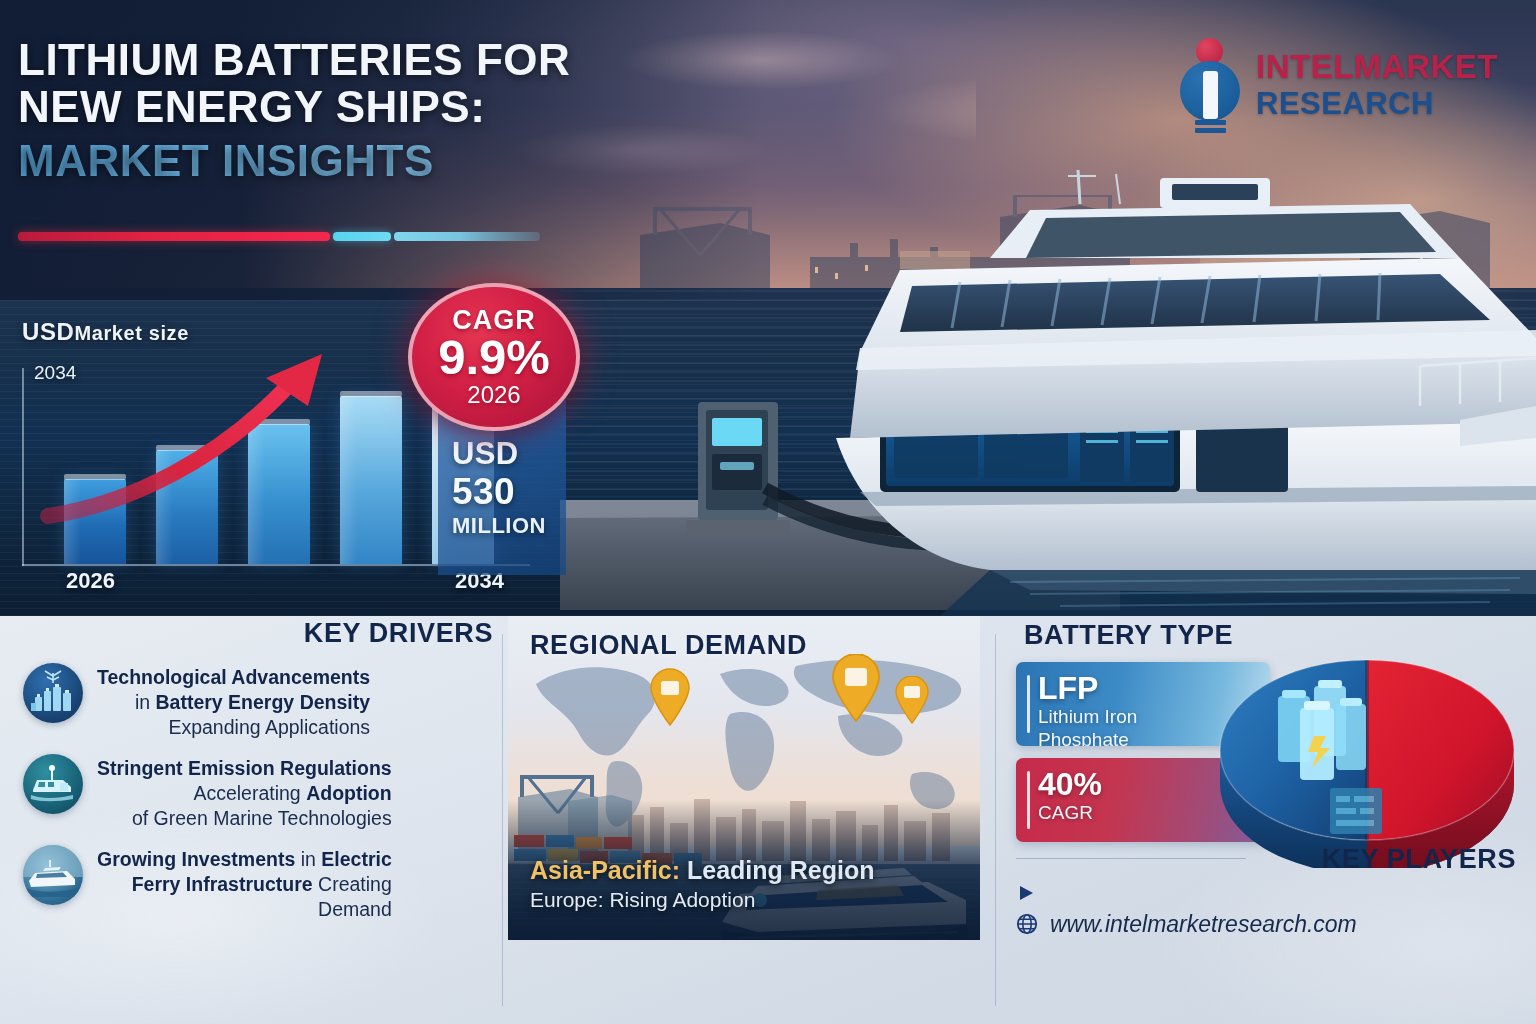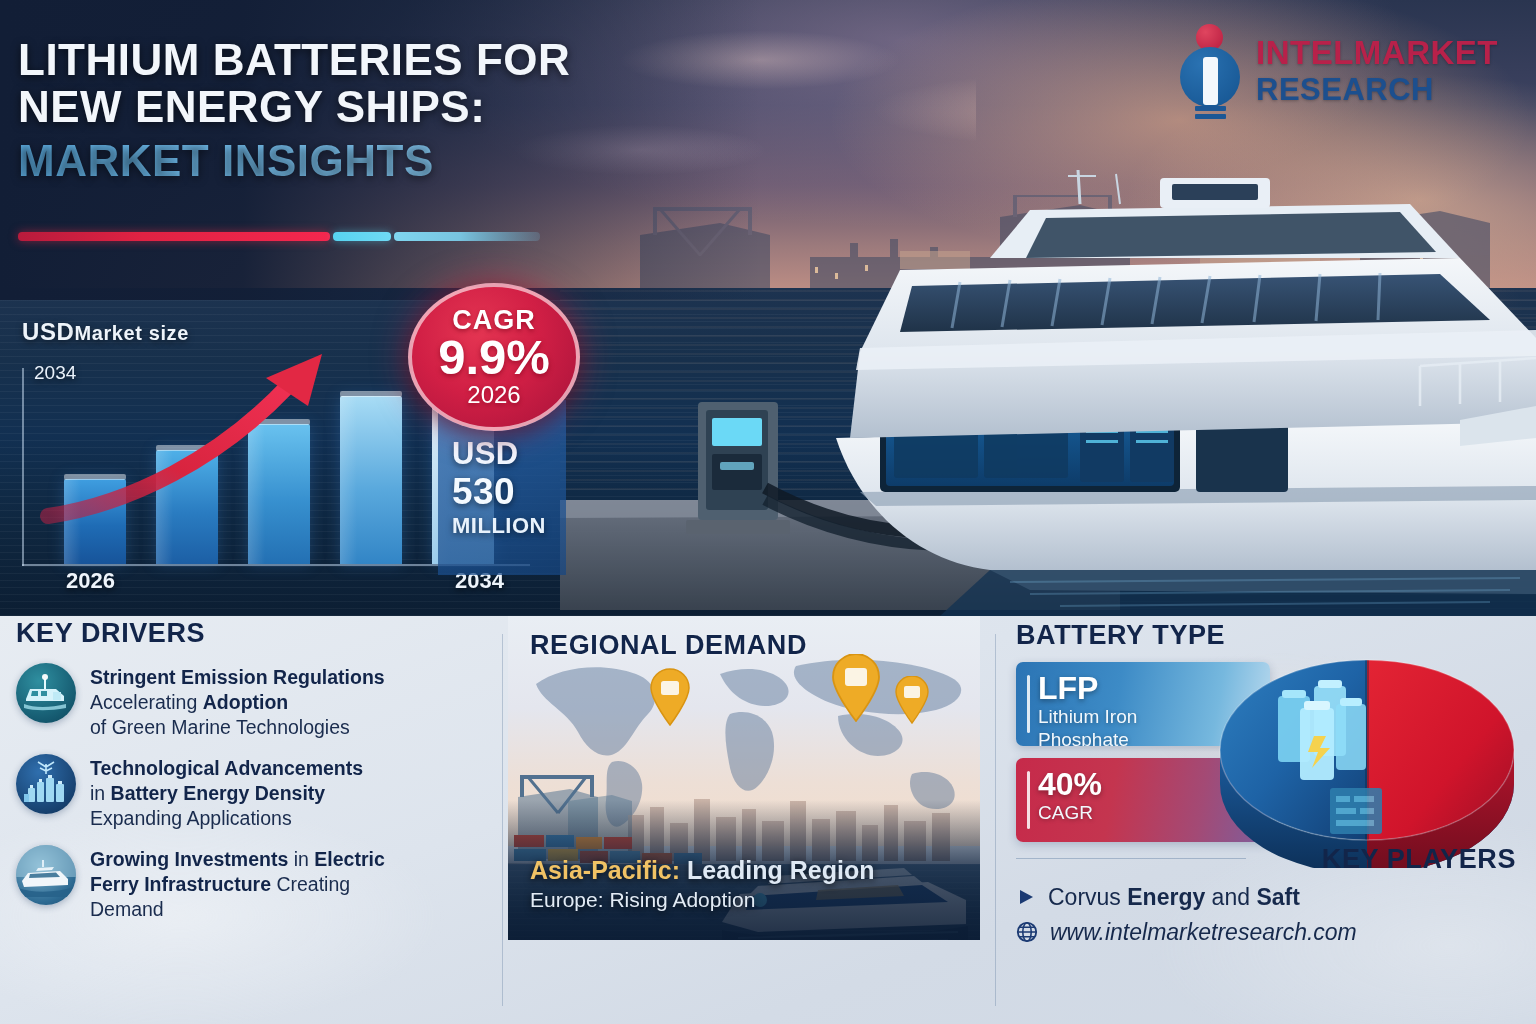--- a/index.html
+++ b/index.html
@@ -55,21 +55,21 @@
   .title-rule{position:absolute;left:18px;top:232px;width:522px;height:9px;z-index:6;display:flex;gap:3px;}
   .rule-a{width:312px;height:100%;border-radius:4px;
     background:linear-gradient(90deg,#b81b3c 0%,#e02243 40%,#f4274e 100%);
     box-shadow:0 0 10px rgba(240,40,70,.5);}
   .rule-b{width:58px;height:100%;border-radius:4px;
     background:linear-gradient(90deg,#57d3f0 0%,#6fdaf4 100%);box-shadow:0 0 9px rgba(90,210,240,.45);}
   .rule-c{flex:1;height:100%;border-radius:4px;
     background:linear-gradient(90deg,#7fd6ef 0%,#78c4e0 45%,rgba(110,170,200,.25) 100%);}
 
   
-  .logo{position:absolute;right:38px;top:22px;display:flex;align-items:center;gap:14px;z-index:7;}
+  .logo{position:absolute;right:38px;top:36px;display:flex;align-items:center;gap:14px;z-index:7;}
   .logo-mark{position:relative;width:64px;height:96px;}
   .logo-dot{position:absolute;left:18px;top:2px;width:27px;height:27px;border-radius:50%;
     background:radial-gradient(circle at 35% 30%,#e0455f,#b51b3e);}
   .logo-circ{position:absolute;left:2px;top:25px;width:60px;height:60px;border-radius:50%;
     background:radial-gradient(circle at 35% 28%,#2a72b2,#14538f);}
   .logo-stem{position:absolute;left:25px;top:35px;width:15px;height:48px;border-radius:3px;
     background:#f4f8fc;}
   .logo-base1{position:absolute;left:17px;top:84px;width:31px;height:5px;background:#1b5795;border-radius:1px;}
   .logo-base2{position:absolute;left:17px;top:92px;width:31px;height:5px;background:#1b5795;border-radius:1px;}
   .logo-text{display:flex;flex-direction:column;line-height:1;}
@@ -134,21 +134,21 @@
   .bottom-texture{position:absolute;inset:0;opacity:.5;
     background:
       radial-gradient(ellipse 380px 160px at 180px 300px, rgba(255,255,255,.7), transparent 70%),
       radial-gradient(ellipse 300px 120px at 1280px 120px, rgba(238,225,220,.8), transparent 70%),
       radial-gradient(ellipse 420px 180px at 1450px 330px, rgba(255,255,255,.55), transparent 72%);}
   .divider-v{position:absolute;top:18px;width:1px;height:372px;background:rgba(70,100,140,.28);}
 
   .col-title{font-size:27px;font-weight:bold;color:#12254a;letter-spacing:.6px;}
 
   
-  .kd{position:absolute;left:16px;top:618px;width:470px;z-index:4;}
+  .kd{position:absolute;left:23px;top:618px;width:470px;z-index:4;text-align:right;}
   .kd-title{margin-bottom:14px;}
   .kd-item{display:flex;align-items:flex-start;gap:14px;margin-bottom:14px;}
   .kd-icon{flex:none;width:60px;height:60px;border-radius:50%;position:relative;overflow:hidden;
     box-shadow:0 2px 7px rgba(20,45,85,.3);}
   .kd-ic1{background:radial-gradient(circle at 38% 30%,#2f8fa0,#155a70 70%,#0e4357);}
   .kd-ic2{background:radial-gradient(circle at 38% 30%,#2f6fae,#17416f 72%,#0f3256);}
   .kd-ic3{background:radial-gradient(circle at 40% 35%,#7fb4cf,#2d6a92 68%,#1c4a6e);}
   .kd-text{font-size:19.5px;line-height:25px;color:#1a2c4e;padding-top:2px;}
   .kd-text b{font-weight:bold;color:#12254a;}
 
@@ -169,21 +169,21 @@
   .rd-caption{position:absolute;left:22px;bottom:26px;z-index:6;}
   .rd-c1{font-size:25px;line-height:32px;font-weight:bold;color:#dfe9f4;
     text-shadow:0 2px 7px rgba(0,0,0,.75);}
   .rd-c1 .gold{color:#f0c265;}
   .rd-c2{font-size:21px;line-height:28px;color:#e2ebf5;font-weight:400;
     text-shadow:0 2px 7px rgba(0,0,0,.75);}
   .pin{position:absolute;z-index:4;}
 
   
   .bt{position:absolute;left:1012px;top:618px;width:524px;height:406px;z-index:4;}
-  .bt-title{position:absolute;left:4px;top:2px;}
+  .bt-title{position:absolute;left:12px;top:2px;}
   .badge{position:absolute;left:4px;width:254px;height:84px;border-radius:7px;
     padding:9px 0 12px 22px;box-shadow:0 3px 10px rgba(25,50,90,.22);overflow:hidden;}
   .badge .accent{position:absolute;left:11px;top:13px;width:3px;height:58px;background:rgba(255,255,255,.85);border-radius:2px;}
   .badge-lfp{top:44px;background:linear-gradient(100deg,#2b74b4 0%,#3d8bc6 40%,#76b8de 78%,#b9d9ee 100%);}
   .badge-cagr{top:140px;background:linear-gradient(100deg,#c62a4a 0%,#c4354f 38%,#a34a75 72%,#7c5f9e 100%);}
   .badge-h{font-size:32px;font-weight:bold;color:#fff;line-height:34px;text-shadow:0 2px 5px rgba(0,0,0,.35);}
   .badge-s{font-size:19px;color:#f2f8fd;line-height:23px;text-shadow:0 1px 4px rgba(0,0,0,.35);}
 
   .pie{position:absolute;left:190px;top:20px;width:330px;height:230px;}
   .pie-label{position:absolute;left:375px;top:66px;width:150px;z-index:6;}
@@ -437,39 +437,20 @@
   <div class="bottom-section">
     <div class="bottom-texture"></div>
     <div class="divider-v" style="left:502px;"></div>
     <div class="divider-v" style="left:995px;"></div>
   </div>
 
   <div class="kd">
     <div class="col-title kd-title">KEY DRIVERS</div>
 
     <div class="kd-item">
-      <div class="kd-icon kd-ic1">
-        <svg viewBox="0 0 60 60" width="60" height="60">
-          <path d="M10 36 L14 26 L40 26 L48 33 L48 38 L10 38 Z" fill="#d6f3fb"></path>
-          <path d="M16 28 L22 28 L22 33 L15 33 Z" fill="#2f8fa0"></path>
-          <path d="M25 28 L31 28 L31 33 L25 33 Z" fill="#2f8fa0"></path>
-          <rect x="37" y="29" width="8" height="8" fill="#bfeaf6"></rect>
-          <path d="M28 26 L28 16 L30 16 L30 26 Z" fill="#e6fbff"></path>
-          <circle cx="29" cy="14" r="3" fill="#ffffff" opacity=".95"></circle>
-          <path d="M8 41 C 18 45, 34 45, 50 41 L50 45 C 34 48, 18 48, 8 45 Z" fill="#9fdcea" opacity=".8"></path>
-        </svg>
-      </div>
-      <div class="kd-text">
-        <b>Stringent Emission Regulations</b><br>
-        <span>Accelerating </span><b>Adoption</b><br>
-        <span>of Green Marine Technologies</span>
-      </div>
-    </div>
-
-    <div class="kd-item">
       <div class="kd-icon kd-ic2">
         <svg viewBox="0 0 60 60" width="60" height="60">
           <g fill="#9fd8f2">
             <rect x="12" y="34" width="7" height="14" rx="1"></rect>
             <rect x="21" y="28" width="7" height="20" rx="1"></rect>
             <rect x="30" y="24" width="8" height="24" rx="1"></rect>
             <rect x="40" y="30" width="8" height="18" rx="1"></rect>
           </g>
           <g fill="#cdebfa">
             <rect x="14" y="31" width="3" height="3"></rect>
@@ -484,20 +465,39 @@
         </svg>
       </div>
       <div class="kd-text">
         <b>Technological Advancements</b><br>
         <span>in </span><b>Battery Energy Density</b><br>
         <span>Expanding Applications</span>
       </div>
     </div>
 
     <div class="kd-item">
+      <div class="kd-icon kd-ic1">
+        <svg viewBox="0 0 60 60" width="60" height="60">
+          <path d="M10 36 L14 26 L40 26 L48 33 L48 38 L10 38 Z" fill="#d6f3fb"></path>
+          <path d="M16 28 L22 28 L22 33 L15 33 Z" fill="#2f8fa0"></path>
+          <path d="M25 28 L31 28 L31 33 L25 33 Z" fill="#2f8fa0"></path>
+          <rect x="37" y="29" width="8" height="8" fill="#bfeaf6"></rect>
+          <path d="M28 26 L28 16 L30 16 L30 26 Z" fill="#e6fbff"></path>
+          <circle cx="29" cy="14" r="3" fill="#ffffff" opacity=".95"></circle>
+          <path d="M8 41 C 18 45, 34 45, 50 41 L50 45 C 34 48, 18 48, 8 45 Z" fill="#9fdcea" opacity=".8"></path>
+        </svg>
+      </div>
+      <div class="kd-text">
+        <b>Stringent Emission Regulations</b><br>
+        <span>Accelerating </span><b>Adoption</b><br>
+        <span>of Green Marine Technologies</span>
+      </div>
+    </div>
+
+    <div class="kd-item">
       <div class="kd-icon kd-ic3">
         <svg viewBox="0 0 60 60" width="60" height="60">
           <rect x="0" y="0" width="60" height="32" fill="#a8cfe2" opacity=".5"></rect>
           <path d="M6 36 L12 28 L44 26 L52 34 L52 40 L8 42 Z" fill="#f1f6fa"></path>
           <path d="M14 29 L40 27.5 L44 32 L13 33 Z" fill="#4a7e9e"></path>
           <path d="M20 26 L36 25 L38 22 L22 23 Z" fill="#e8f2f8"></path>
           <path d="M26 22 L26 15 L28 15 L28 22 Z" fill="#dfeef7"></path>
           <path d="M2 43 C 16 48, 40 48, 58 42 L58 52 L2 52 Z" fill="#27628a" opacity=".9"></path>
         </svg>
       </div>
@@ -692,23 +692,20 @@
 
 
     <div class="hr-line"></div>
 
     <div class="kp">
       <div class="col-title kp-title">KEY PLAYERS</div>
       <div class="kp-row">
         <svg width="20" height="20" viewBox="0 0 20 20">
           <path d="M4 3 L17 10 L4 17 Z" fill="#1b3a73"></path>
         </svg>
-        <div class="kp-text">
-          <span>Corvus </span><b>Energy</b><span> and </span><b>Saft</b>
-        </div>
       </div>
       <div class="kp-row">
         <svg width="22" height="22" viewBox="0 0 22 22">
           <circle cx="11" cy="11" r="9.2" fill="none" stroke="#1b3a73" stroke-width="1.8"></circle>
           <ellipse cx="11" cy="11" rx="4.2" ry="9.2" fill="none" stroke="#1b3a73" stroke-width="1.6"></ellipse>
           <path d="M2 11 L20 11 M3.6 6.2 L18.4 6.2 M3.6 15.8 L18.4 15.8" stroke="#1b3a73" stroke-width="1.5"></path>
         </svg>
         <div class="kp-url">www.intelmarketresearch.com</div>
       </div>
     </div>

